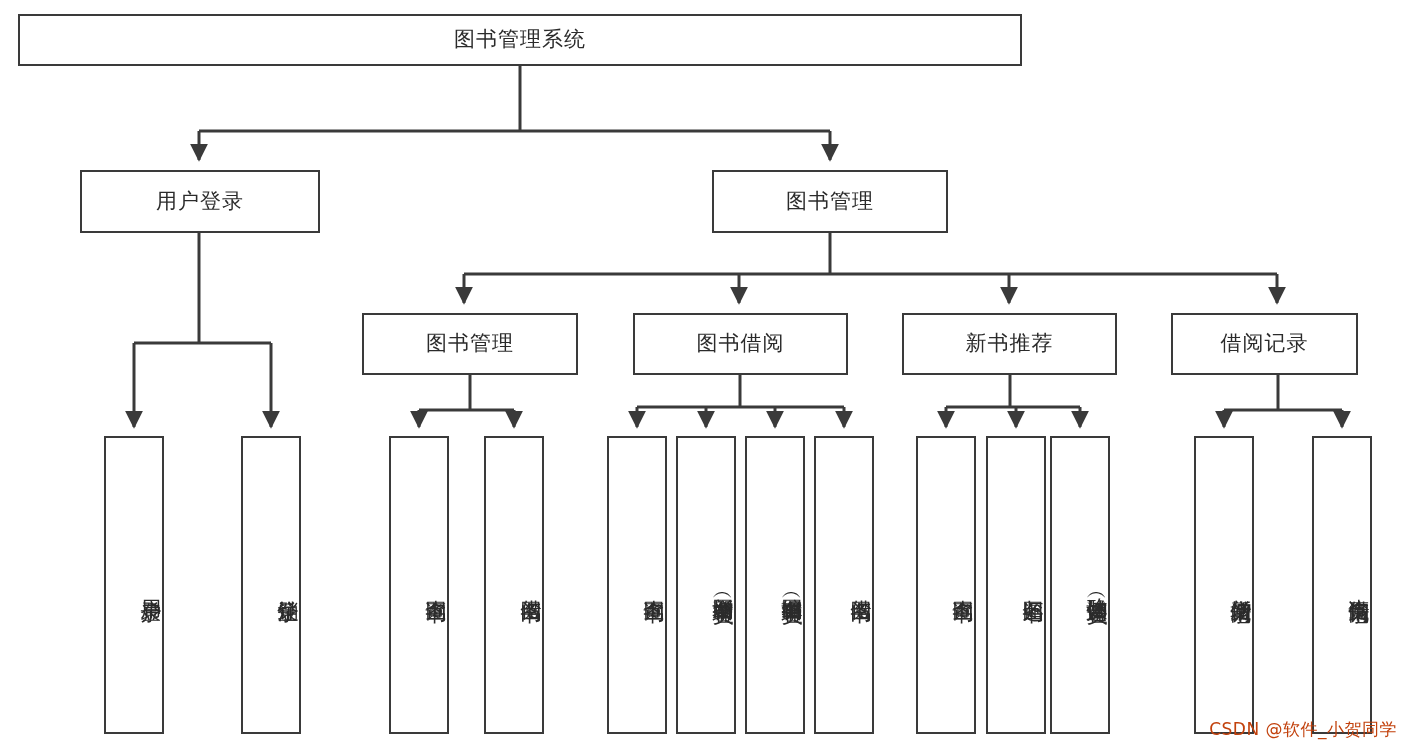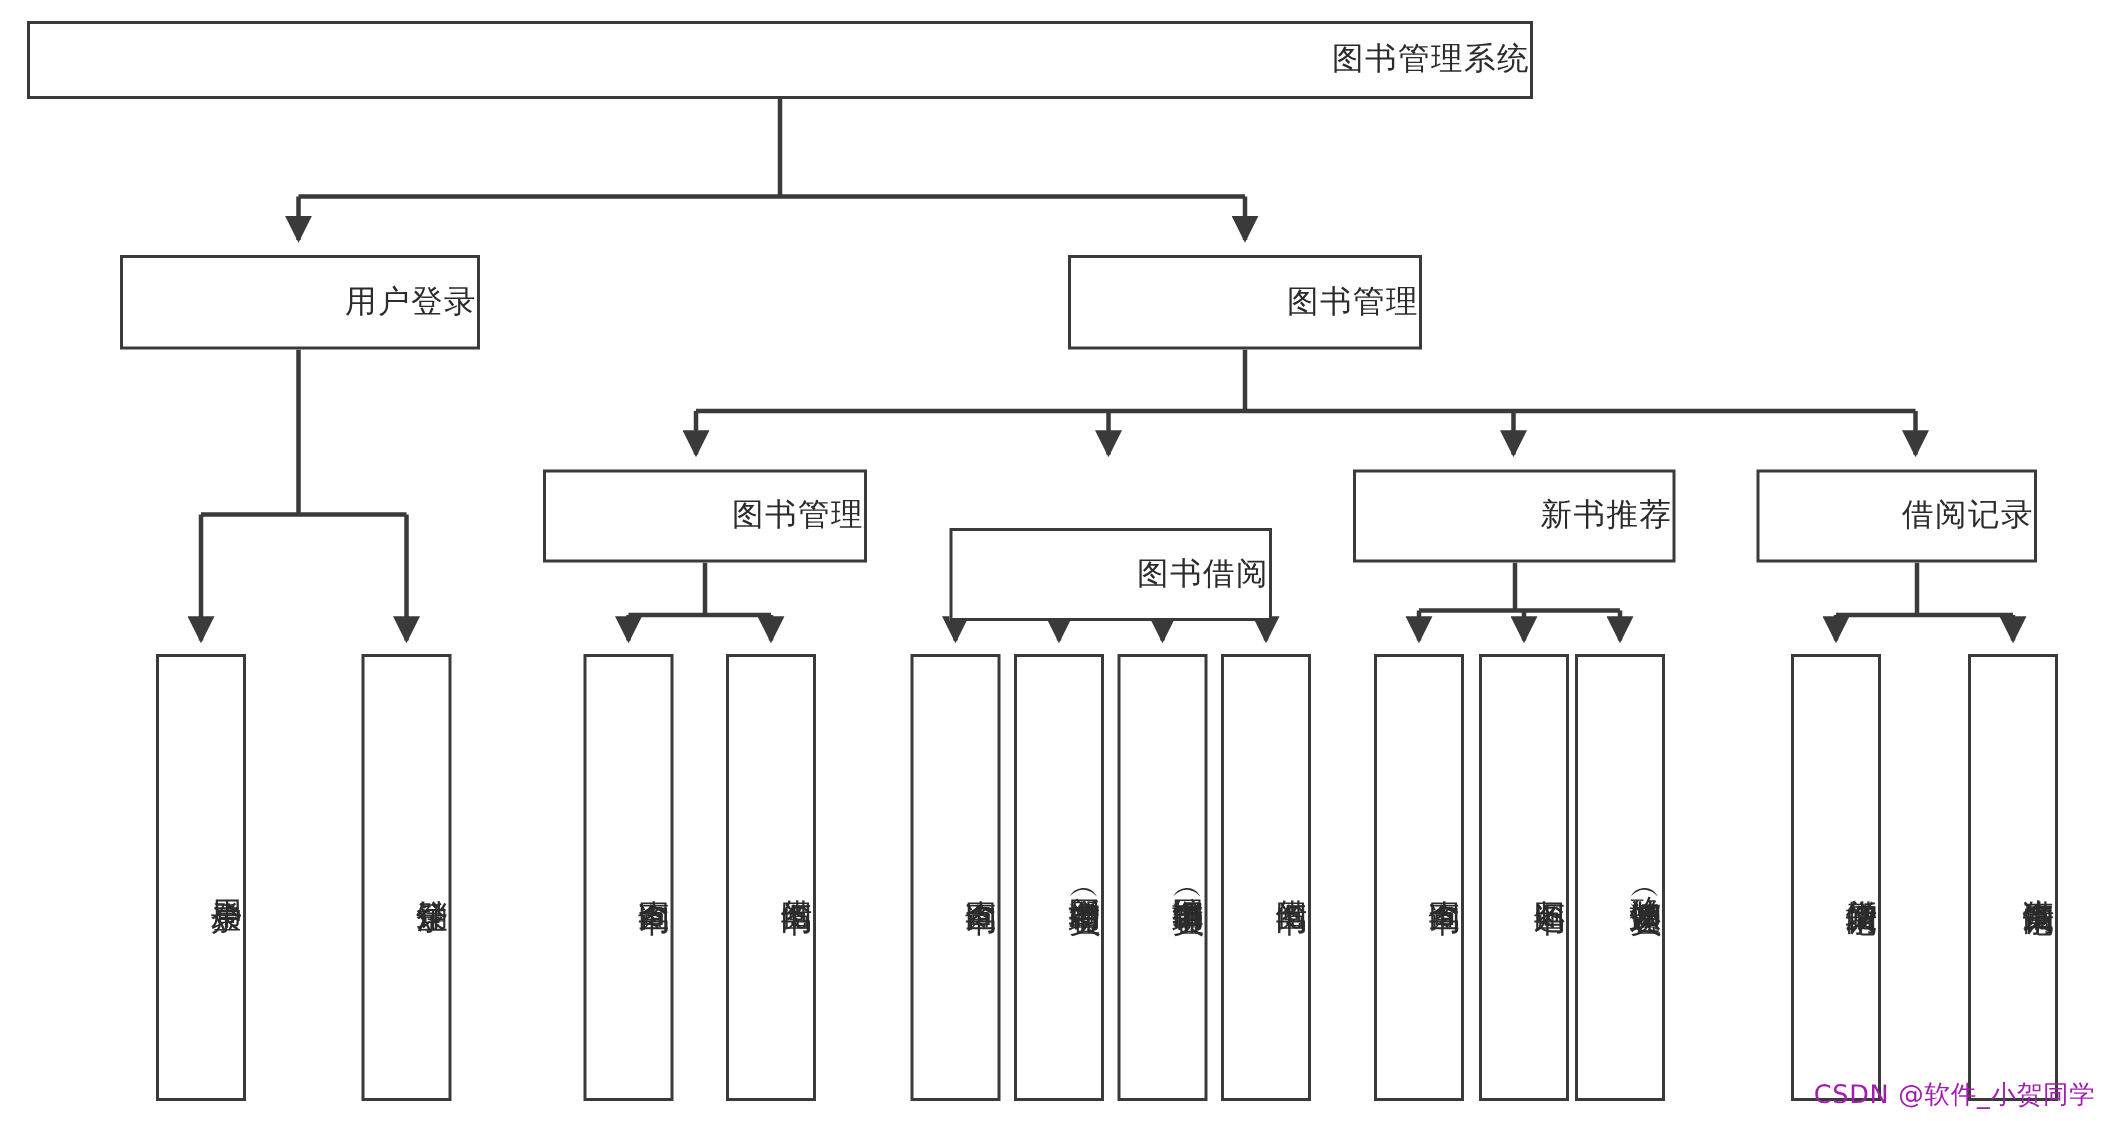--- a/index.html
+++ b/index.html
@@ -34,21 +34,20 @@
     display: flex;
     align-items: center;
     justify-content: center;
     color: #2b2b2b;
     z-index: 2;
   }
   .node.horiz {
     font-size: 21px;
     letter-spacing: 1px;
     line-height: 1.2;
-    justify-content: flex-end;
   }
   .node.vert {
     writing-mode: vertical-rl;
     text-orientation: upright;
     font-size: 21px;
     line-height: 1.12;
     padding: 8px 0;
     align-items: flex-start;
     justify-content: center;
     letter-spacing: 1px;
@@ -58,21 +57,21 @@
     text-orientation: upright;
     display: block;
     white-space: normal;
     text-align: center;
   }
   #watermark {
     position: absolute;
     right: 8px;
     bottom: 6px;
     font-size: 17px;
-    color: #a21caf;
+    color: #c2410c;
     letter-spacing: 0.5px;
     z-index: 5;
     white-space: nowrap;
     font-family: "DejaVu Sans", "Liberation Sans", sans-serif;
   }
 </style>
 </head>
 <body>
 
 <div id="canvas">
@@ -134,21 +133,21 @@
   <div class="node horiz" style="left:80px; top:170px; width:240px; height:63px;">
     <span>用户登录</span>
   </div>
   <div class="node horiz" style="left:712px; top:170px; width:236px; height:63px;">
     <span>图书管理</span>
   </div>
 
   <div class="node horiz" style="left:362px; top:313px; width:216px; height:62px;">
     <span>图书管理</span>
   </div>
-  <div class="node horiz" style="left:633px; top:313px; width:215px; height:62px;margin-top:39px;">
+  <div class="node horiz" style="left:633px; top:313px; width:215px; height:62px;">
     <span>图书借阅</span>
   </div>
   <div class="node horiz" style="left:902px; top:313px; width:215px; height:62px;">
     <span>新书推荐</span>
   </div>
   <div class="node horiz" style="left:1171px; top:313px; width:187px; height:62px;">
     <span>借阅记录</span>
   </div>
 
   <div class="node vert" style="left:104px; top:436px; width:60px; height:298px;">

